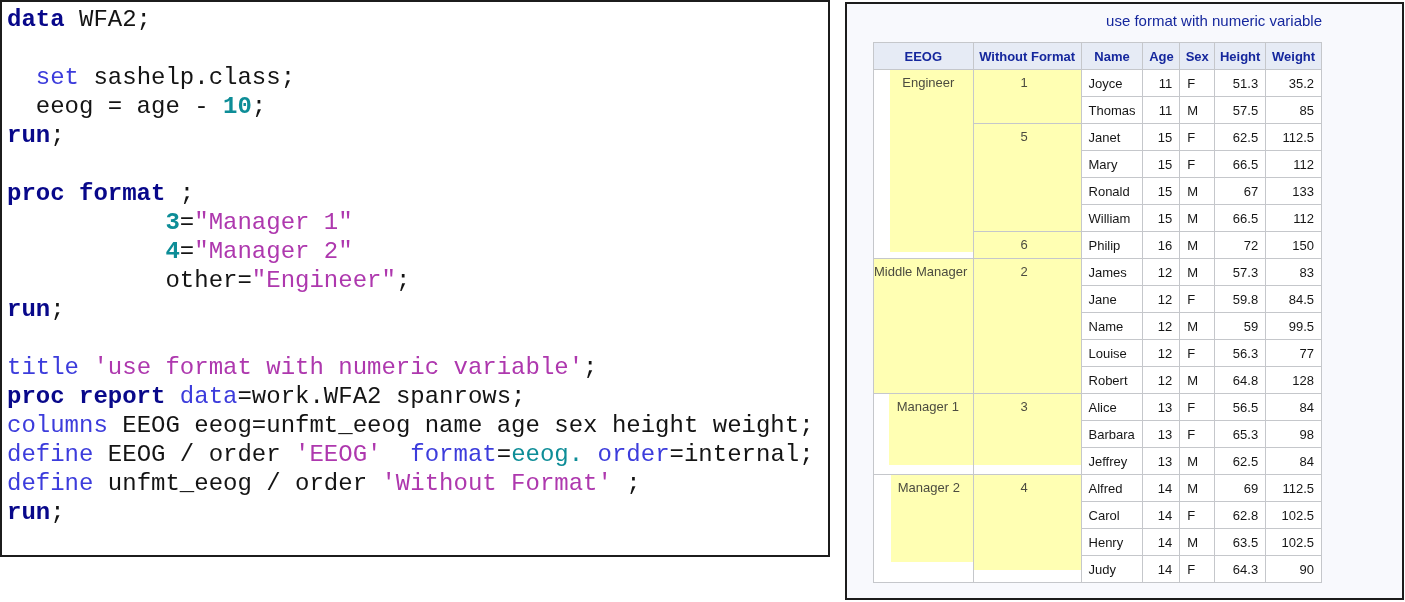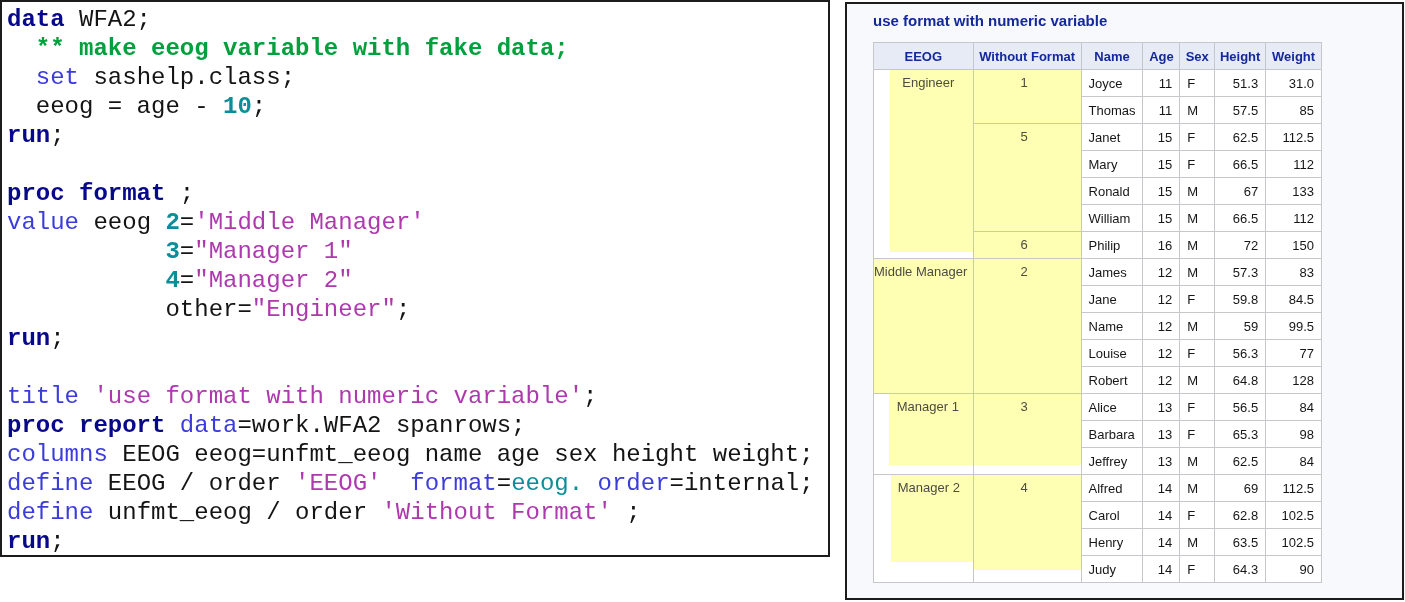--- a/index.html
+++ b/index.html
@@ -23,21 +23,21 @@
   .tok-fmt{color:#0d8d97;}
   .tok-str{color:#ae38ae;}
   .tok-pl {color:#141414;}
   
   .output-panel{
     position:absolute;left:845px;top:2px;width:559px;height:598px;
     box-sizing:border-box;border:2px solid #1c1c1c;background:#f8f9fd;
   }
   .report-area{margin:8px 0 0 26px;width:449px;}
   .report-title{
-    text-align:left;color:#15279d;font-weight:bold;font-size:15px;
+    text-align:right;color:#15279d;font-weight:normal;font-size:15px;
     margin:1px 0 13px 0;
   }
   table.report-table{
     border-collapse:collapse;background:#ffffff;table-layout:fixed;
     font-size:13px;color:#161616;
   }
   .report-table col.c-eeog  {width:102px;}
   .report-table col.c-wf    {width:108px;}
   .report-table col.c-name  {width:60px;}
   .report-table col.c-age   {width:37px;}
@@ -58,27 +58,26 @@
     box-sizing:border-box;text-align:center;padding:5px 6px 0 0;
     color:#4c4c40;font-size:13px;overflow:hidden;
   }
 </style>
 </head>
 <body>
 
 <div class="code-panel">
   <div>
       <div class="code-line"><span class="tok-kw">data</span><span class="tok-pl"> WFA2;</span></div>
-      <div class="code-line"><span class="tok-pl">  </span><span class="tok-cm">** make eeog variable with fake data;</span></div>
+      <div class="code-line"><span class="tok-pl">  </span></div>
       <div class="code-line"><span class="tok-pl">  </span><span class="tok-st">set</span><span class="tok-pl"> sashelp.class;</span></div>
       <div class="code-line"><span class="tok-pl">  eeog = age - </span><span class="tok-num">10</span><span class="tok-pl">;</span></div>
       <div class="code-line"><span class="tok-kw">run</span><span class="tok-pl">;</span></div>
       <div class="code-line">&nbsp;</div>
       <div class="code-line"><span class="tok-kw">proc format</span><span class="tok-pl"> ;</span></div>
-      <div class="code-line"><span class="tok-st">value</span><span class="tok-pl"> eeog </span><span class="tok-num">2</span><span class="tok-pl">=</span><span class="tok-str">'Middle Manager'</span></div>
       <div class="code-line"><span class="tok-pl">           </span><span class="tok-num">3</span><span class="tok-pl">=</span><span class="tok-str">"Manager 1"</span></div>
       <div class="code-line"><span class="tok-pl">           </span><span class="tok-num">4</span><span class="tok-pl">=</span><span class="tok-str">"Manager 2"</span></div>
       <div class="code-line"><span class="tok-pl">           other=</span><span class="tok-str">"Engineer"</span><span class="tok-pl">;</span></div>
       <div class="code-line"><span class="tok-kw">run</span><span class="tok-pl">;</span></div>
       <div class="code-line">&nbsp;</div>
       <div class="code-line"><span class="tok-st">title</span><span class="tok-pl"> </span><span class="tok-str">'use format with numeric variable'</span><span class="tok-pl">;</span></div>
       <div class="code-line"><span class="tok-kw">proc report</span><span class="tok-pl"> </span><span class="tok-st">data</span><span class="tok-pl">=work.WFA2 spanrows;</span></div>
       <div class="code-line"><span class="tok-st">columns</span><span class="tok-pl"> EEOG eeog=unfmt_eeog name age sex height weight;</span></div>
       <div class="code-line"><span class="tok-st">define</span><span class="tok-pl"> EEOG / order </span><span class="tok-str">'EEOG'</span><span class="tok-pl">  </span><span class="tok-st">format</span><span class="tok-pl">=</span><span class="tok-fmt">eeog.</span><span class="tok-pl"> </span><span class="tok-st">order</span><span class="tok-pl">=internal;</span></div>
       <div class="code-line"><span class="tok-st">define</span><span class="tok-pl"> unfmt_eeog / order </span><span class="tok-str">'Without Format'</span><span class="tok-pl"> ;</span></div>
@@ -115,21 +114,21 @@
             <td class="span-cell" rowspan="7">
               <div class="hl" style="left: 16px; bottom: 6px;">Engineer</div>
             </td>
             <td class="span-cell" rowspan="2">
               <div class="hl" style="left: 0px; bottom: 0px;">1</div>
             </td>
             <td class="cell-left">Joyce</td>
             <td class="cell-right">11</td>
             <td class="cell-left">F</td>
             <td class="cell-right">51.3</td>
-            <td class="cell-right">31.0</td>
+            <td class="cell-right">35.2</td>
           </tr>
           <tr>
             <td class="cell-left">Thomas</td>
             <td class="cell-right">11</td>
             <td class="cell-left">M</td>
             <td class="cell-right">57.5</td>
             <td class="cell-right">85</td>
           </tr>
           <tr>
             <td class="span-cell" rowspan="4">

